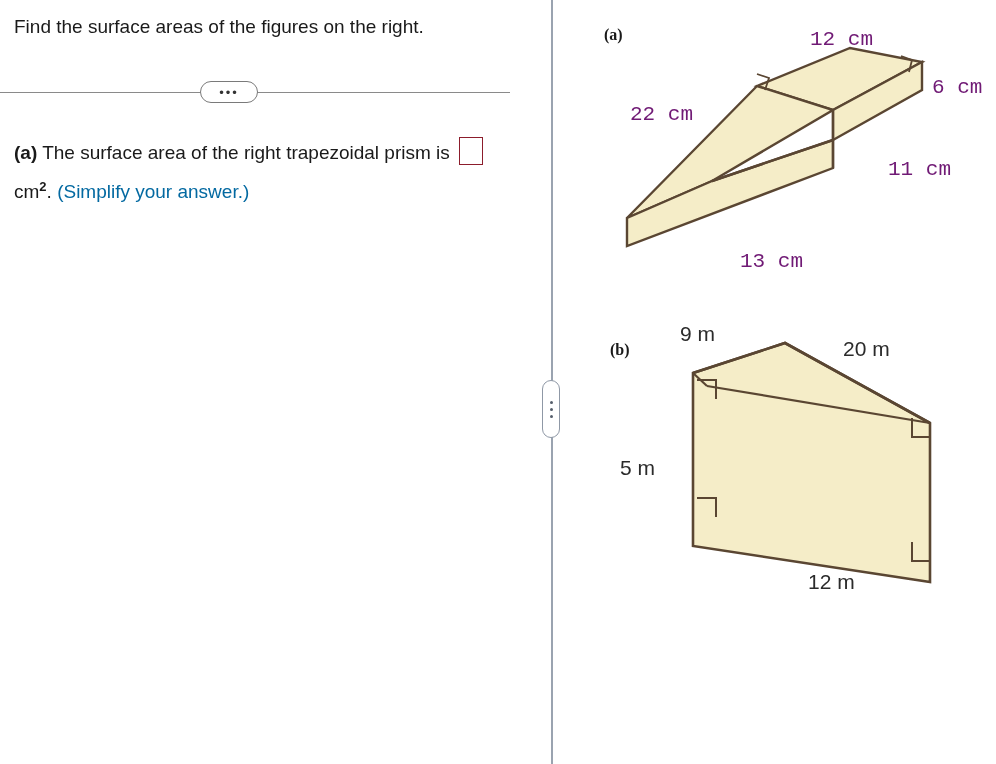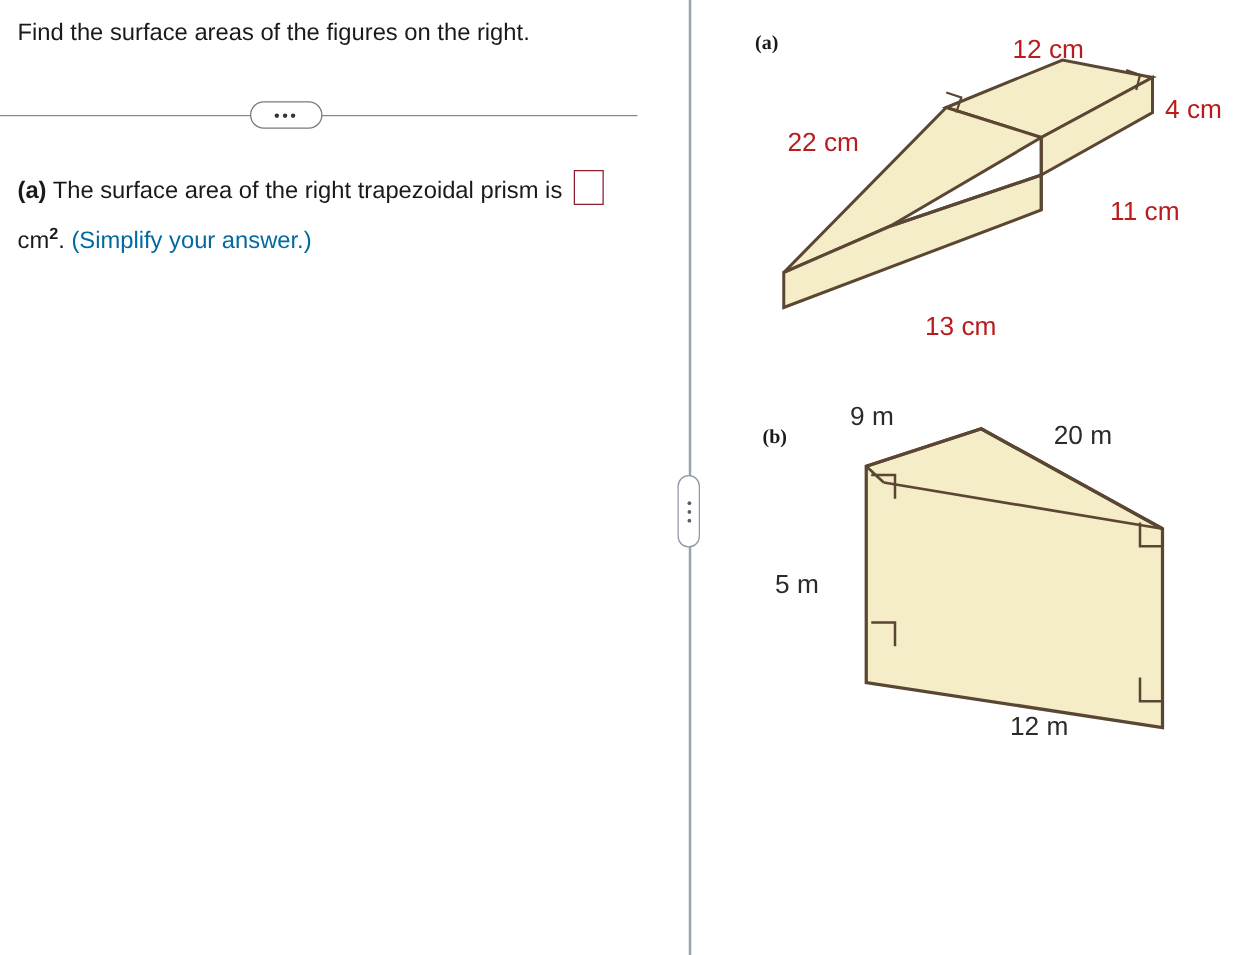--- a/index.html
+++ b/index.html
@@ -141,22 +141,22 @@
   .fig-tag {
     position: absolute;
     font-weight: bold;
     font-size: 16px;
     color: #1a1a1a;
     font-family: "Liberation Serif", serif;
   }
   .dim-label {
     position: absolute;
     font-size: 21px;
-    color: #b91c1c;
-    font-family: Liberation Sans, sans-serif;
+    color: #701a75;
+    font-family: Liberation Mono, monospace;
     white-space: nowrap;
   }
   .dim-label.sans {
     font-family: "Liberation Sans", sans-serif;
     font-size: 21px;
     color: #2b2b2b;
   }
 
   svg { position: absolute; left: 0; top: 0; overflow: visible; }
 </style>
@@ -204,21 +204,21 @@
     <polygon points="67,218 152,181 273,140 273,168 67,246" fill="#f5edc8" stroke="#5a4632" stroke-width="2.4"></polygon>
 
     <line x1="152" y1="181" x2="273" y2="140" stroke="#5a4632" stroke-width="2.4"></line>
     <line x1="273" y1="110" x2="273" y2="168" stroke="#5a4632" stroke-width="2.4"></line>
 
     <polyline points="197,74 209,78 205,90" fill="none" stroke="#5a4632" stroke-width="1.8"></polyline>
     <polyline points="341,56 352,60 349,72" fill="none" stroke="#5a4632" stroke-width="1.8"></polyline>
   </svg>
 
   <div class="dim-label" style="left:250px; top:28px;">12 cm</div>
-  <div class="dim-label" style="left:372px; top:76px;">4 cm</div>
+  <div class="dim-label" style="left:372px; top:76px;">6 cm</div>
   <div class="dim-label" style="left:70px;  top:103px;">22 cm</div>
   <div class="dim-label" style="left:328px; top:158px;">11 cm</div>
   <div class="dim-label" style="left:180px; top:250px;">13 cm</div>
 
   <div class="fig-tag" style="left:50px; top:341px;">(b)</div>
 
   <svg width="436" height="320" style="top:320px;">
 
     <polygon points="133,53 225,23 370,103 370,262 133,226" fill="#f5edc8" stroke="#5a4632" stroke-width="2.6"></polygon>
 

